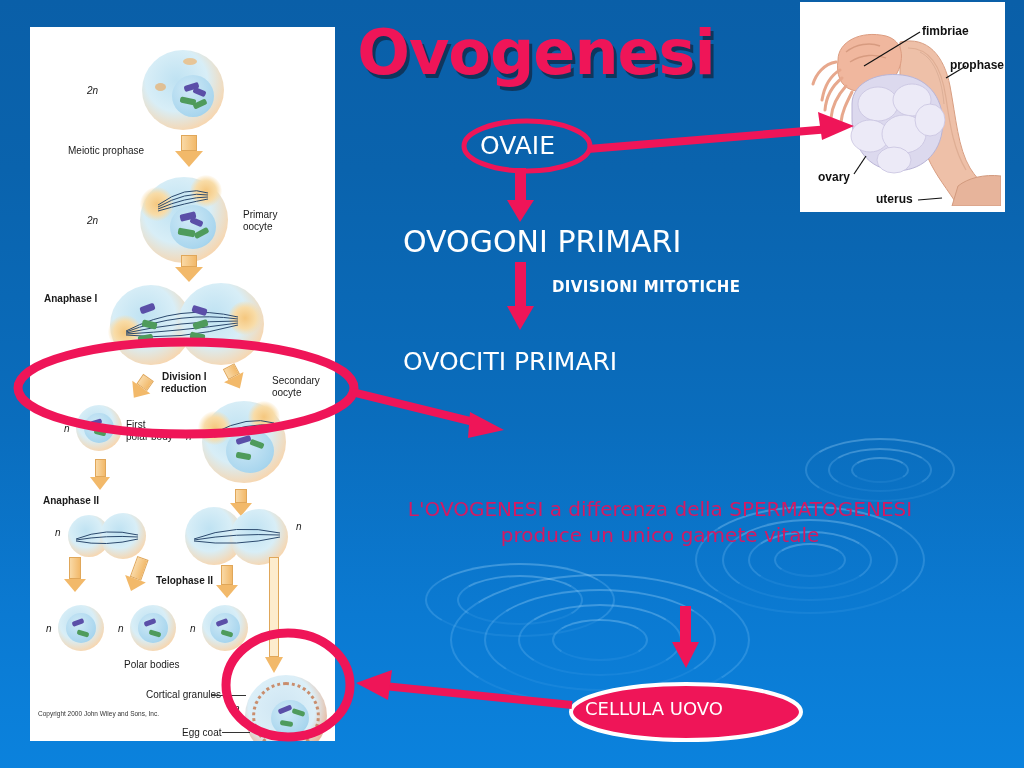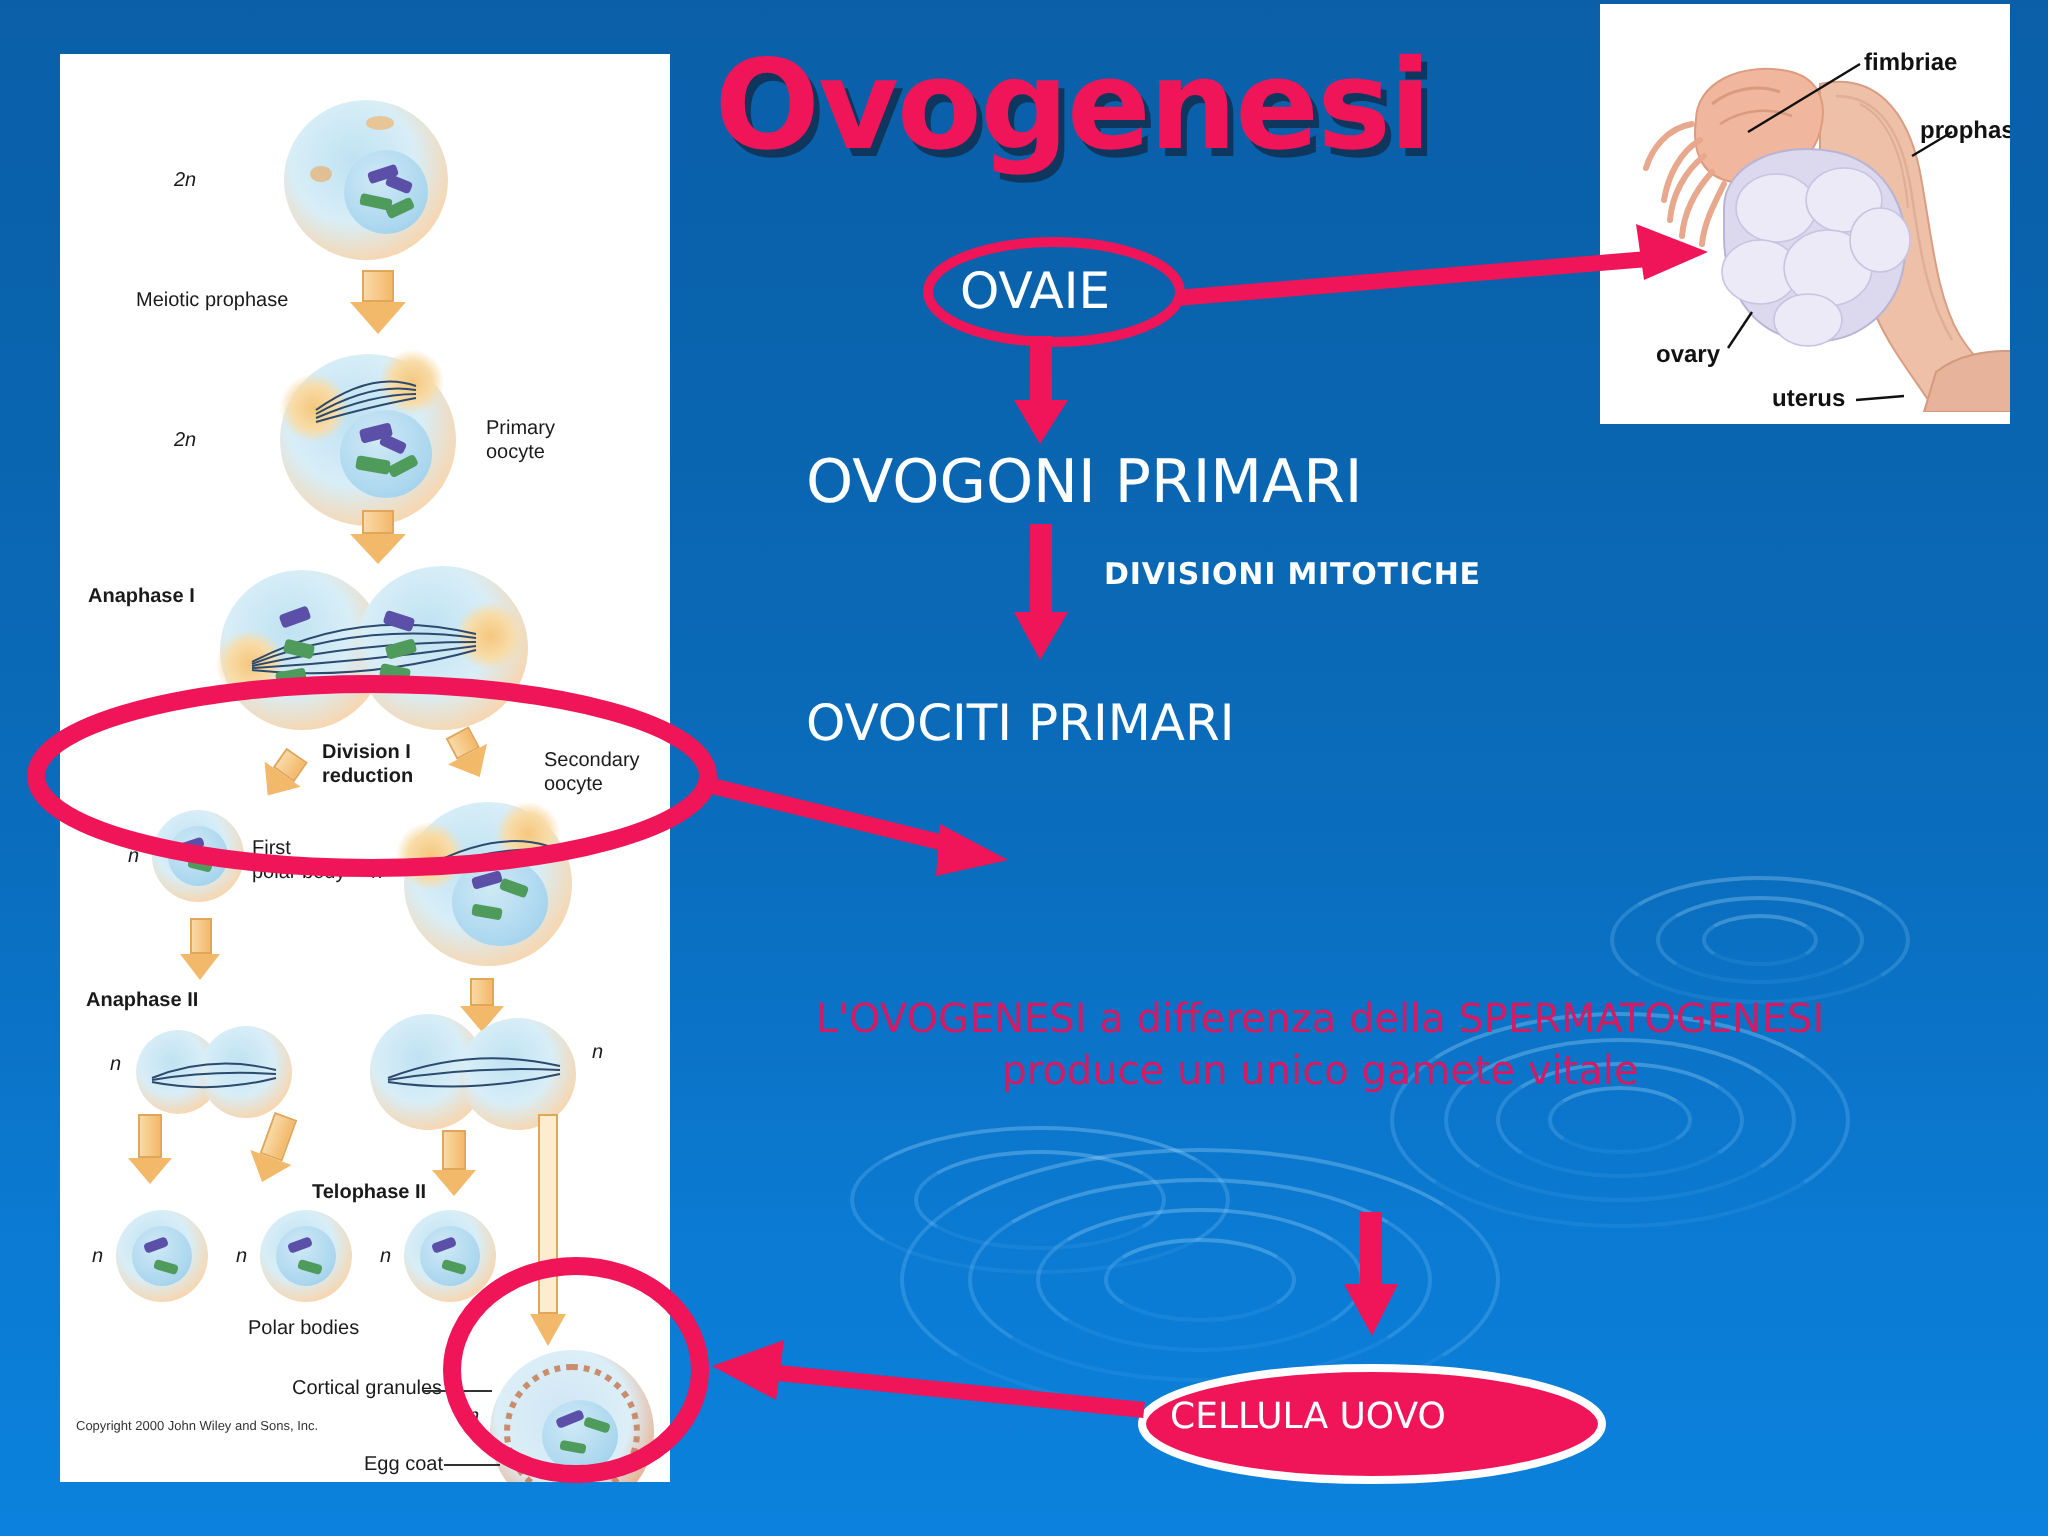--- a/index.html
+++ b/index.html
@@ -30,21 +30,21 @@
   
   #panel {
     position:absolute; left:30px; top:27px; width:305px; height:714px;
     background:#ffffff;
     overflow:hidden;
   }
   .dgm-label {
     position:absolute; color:#1a1a1a; font-family:"Liberation Sans", sans-serif;
     font-size:10px; line-height:1.15; white-space:pre;
   }
-  .dgm-label.bold { font-weight:bold; }
+  .dgm-label.bold { font-weight:bold;text-align:right; }
   .dgm-label.ital { font-style:italic; font-size:10px; }
   .copyright {
     position:absolute; left:8px; top:683px; color:#333;
     font-family:"Liberation Sans", sans-serif; font-size:6.5px; white-space:nowrap;
   }
   
   .cell { position:absolute; border-radius:50%;
     background:radial-gradient(circle at 42% 38%, #bfe2f2 0%, #d8eef7 45%, #f6d7b2 74%, #f3c99c 100%); }
   .nuc { position:absolute; border-radius:50%;
     background:radial-gradient(circle at 40% 35%, #cfe9f6 0%, #a9d6ee 70%, #8ec6e6 100%); }
@@ -80,21 +80,21 @@
     position:absolute; left:380px; top:496px; width:560px;
     text-align:center; color:#d41a63; font-size:20px; line-height:1.30;
     font-family:"DejaVu Sans", sans-serif;
   }
 
   
   #anat {
     position:absolute; left:800px; top:2px; width:205px; height:210px;
     background:#ffffff; overflow:hidden;
   }
-  #anatInner { position:absolute; left:18px; top:6px; width:193px; height:198px; background:#fff; }
+  #anatInner { position:absolute; left:8px; top:6px; width:193px; height:198px; background:#fff; }
   .alab {
     position:absolute; color:#111; font-family:"Liberation Sans", sans-serif;
     font-size:12px; font-weight:bold; white-space:nowrap;
   }
 
   
   #title {
     position:absolute; left:0px; top:16px; width:1024px; text-align:center;
     font-family:"DejaVu Sans", sans-serif; font-size:62px; font-weight:bold;
     color:#ef1558;
@@ -252,21 +252,21 @@
     <div class="cell" style="left:200px;top:482px;width:58px;height:56px;"></div>
     <svg class="spindle" style="left:160px;top:492px;" width="96" height="38" viewBox="0 0 96 38">
       <g fill="none" stroke="#2c4a6e" stroke-width="1">
         <path d="M4 20 Q46 4 90 14"></path>
           <path d="M4 21 Q46 14 90 16"></path>
           <path d="M4 22 Q46 28 90 18"></path>
       </g>
     </svg>
     <div class="dgm-label ital" style="left:266px;top:494px;">n</div>
 
-    <div class="dgm-label bold" style="left:126px;top:548px;margin-top:16px;">Telophase II</div>
+    <div class="dgm-label bold" style="left:126px;top:548px;">Telophase II</div>
     <div class="oarrow" style="left:34px;top:530px;">
       <i style="width:12px;height:22px;margin-left:5px;"></i>
       <i style="width:0;height:0;border-left:11px solid transparent;border-right:11px solid transparent;border-top:13px solid #f2b96a;background:none;border-bottom:none;"></i>
     </div>
     <div class="oarrow" style="left:96px;top:530px;transform:rotate(20deg);">
       <i style="width:12px;height:22px;margin-left:5px;"></i>
       <i style="width:0;height:0;border-left:11px solid transparent;border-right:11px solid transparent;border-top:13px solid #f2b96a;background:none;border-bottom:none;"></i>
     </div>
     <div class="oarrow" style="left:186px;top:538px;">
       <i style="width:12px;height:20px;margin-left:5px;"></i>

